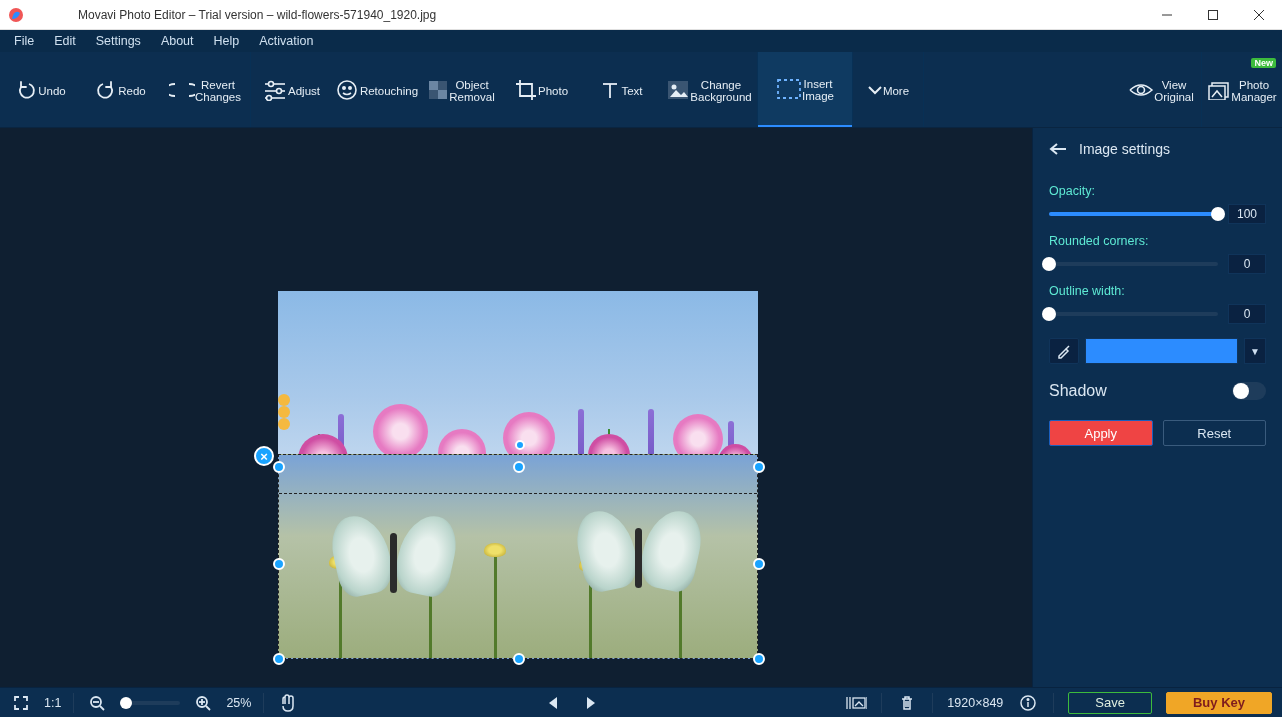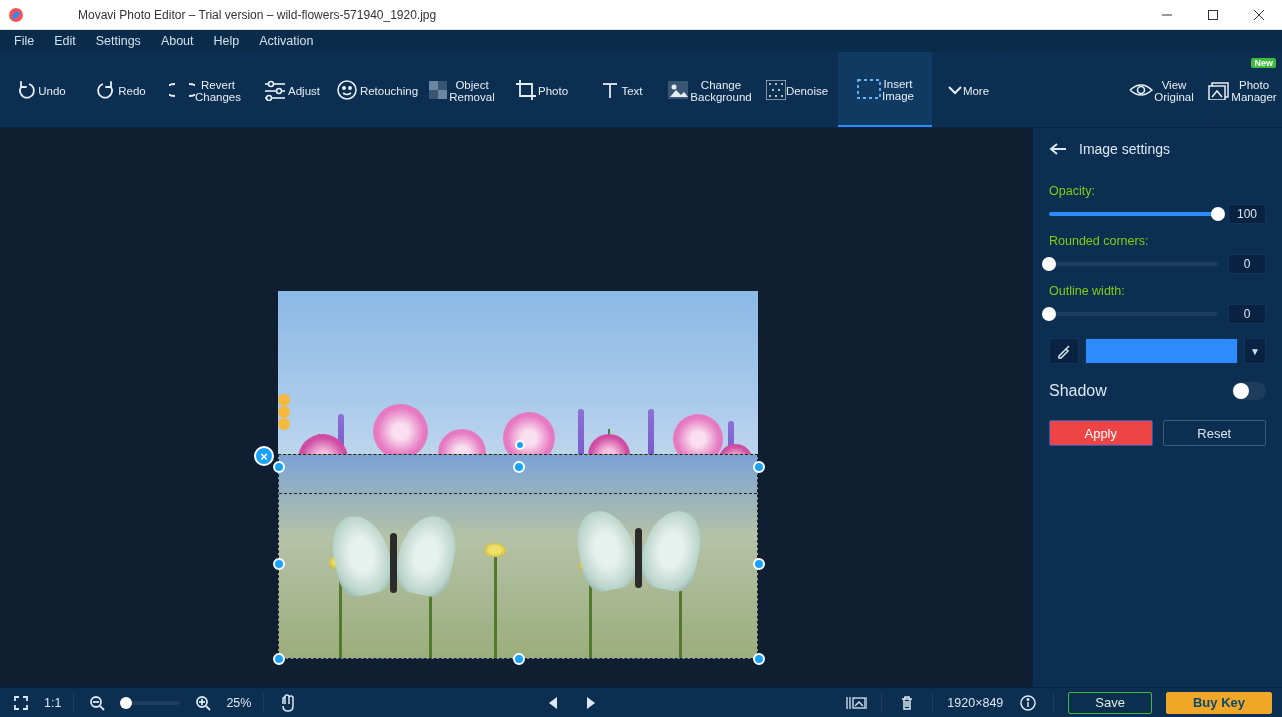--- a/index.html
+++ b/index.html
@@ -50,21 +50,21 @@
   .dtop { position:absolute; width:22px; height:14px; background: radial-gradient(#efe069 40%, #c8b43c 80%); border-radius: 50% 50% 40% 40%; }
 
   .handle { position:absolute; width:12px; height:12px; background:#19a3ff; border:2px solid #fff; border-radius:50%; }
   .hx { position:absolute; width:20px; height:20px; background:#19a3ff; border:2px solid #fff; border-radius:50%; display:flex; align-items:center; justify-content:center; color:#fff; font-size:13px; font-weight:bold; }
   .rot { position:absolute; width:10px; height:10px; background:#19a3ff; border:2px solid #fff; border-radius:50%; }
 
   
   .panel { width: 250px; background: #0c2e50; border-left: 1px solid #082340; color: #dbe7f2; padding: 0; }
   .panel-head { display:flex; align-items:center; gap:10px; padding:10px 14px; font-size:14px; }
   .panel-body { padding: 4px 16px 10px; }
-  .field-label { font-size: 12.5px; color: #84cc16; margin-top: 10px; margin-bottom: 6px; }
+  .field-label { font-size: 12.5px; color: #5eead4; margin-top: 10px; margin-bottom: 6px; }
   .slider-row { display:flex; align-items:center; gap:10px; }
   .slider { flex:1; height: 4px; background:#1e3c5b; border-radius:2px; position:relative; }
   .slider .track { position:absolute; left:0; top:0; bottom:0; background:#2c8cff; border-radius:2px; }
   .slider .thumb { position:absolute; top:-5px; width:14px; height:14px; background:#fff; border-radius:50%; transform:translateX(-50%); }
   .valbox { width:38px; height:20px; background:#0a2241; border:1px solid #10345a; color:#dbe7f2; font-size:12px; text-align:center; line-height:18px; }
   .color-row { display:flex; gap:6px; margin-top:14px; }
   .picker-btn { width:30px; height:26px; background:#0a2241; display:flex; align-items:center; justify-content:center; border:1px solid #10345a; border-radius:2px;}
   .color-swatch { flex:1; height:26px; background:#2c8cff; border:1px solid #10345a; }
   .dd { width:22px; height:26px; background:#0a2241; border:1px solid #10345a; display:flex;align-items:center;justify-content:center; color:#cfdff0; font-size:10px;}
   .switch-row { display:flex; align-items:center; justify-content:space-between; margin-top:18px; }
@@ -79,21 +79,21 @@
   .status { height:30px; background:#0c2e50; display:flex; align-items:center; padding:0 10px; gap:12px; color:#dbe7f2; font-size:12.5px; border-top:1px solid #082340;}
   .st-icon { display:flex; align-items:center; justify-content:center; width:22px; height:22px; color:#dbe7f2; }
   .ratio { font-size:12.5px; }
   .zoom-slider { width:60px; height:4px; background:#1e3c5b; border-radius:2px; position:relative; }
   .zoom-slider .zt { position:absolute; left:0; top:-4px; width:12px; height:12px; background:#fff; border-radius:50%; }
   .status .mid { flex:1; display:flex; align-items:center; justify-content:center; gap:16px; }
   .status-right { display:flex; align-items:center; gap:14px; }
   .status .sep2 { width:1px; height:20px; background:#1e3c5b; }
   .action-btn { height:22px; padding:0 26px; border-radius:2px; font-size:13px; display:flex;align-items:center;justify-content:center; font-weight:500; }
   .save-btn { border:1px solid #3dbb3d; color:#dfeee0; background:#0c2e50; }
-  .buy-btn { background:#f0a626; color:#0c4a6e; font-weight:600; border:1px solid #f0a626; }
+  .buy-btn { background:#f0a626; color:#7f1d1d; font-weight:600; border:1px solid #f0a626; }
 
   svg { display:block; }
 </style>
 </head>
 <body>
 
 <div class="titlebar">
   <svg class="logo" viewBox="0 0 16 16">
       <circle cx="8" cy="8" r="7" fill="#f05656"></circle>
       <path d="M4 12 Q6 2 12 6 Q10 12 4 12" fill="#2c8cff"></path>
@@ -214,38 +214,20 @@
   <div class="tool" style="width:96px">
     <div class="ticon">
         <svg width="24" height="22">
           <rect x="2" y="2" width="20" height="18" fill="#3a5572"></rect>
           <circle cx="8" cy="8" r="2.5" fill="#e6eef5"></circle>
           <path d="M4 18 L10 11 L15 16 L18 13 L22 18 Z" fill="#e6eef5"></path>
         </svg>
       </div>
     <div class="label" style="white-space:pre">Change
 Background</div>
-  </div>
-  <div class="tool" style="width:80px">
-    <div class="ticon">
-        <svg width="20" height="20">
-          <rect x="0" y="0" width="20" height="20" fill="none" stroke="#e6eef5"></rect>
-          <g fill="#e6eef5">
-            <circle cx="4" cy="4" r="1"></circle>
-            <circle cx="10" cy="4" r="1"></circle>
-            <circle cx="16" cy="4" r="1"></circle>
-            <circle cx="7" cy="10" r="1"></circle>
-            <circle cx="13" cy="10" r="1"></circle>
-            <circle cx="4" cy="16" r="1"></circle>
-            <circle cx="10" cy="16" r="1"></circle>
-            <circle cx="16" cy="16" r="1"></circle>
-          </g>
-        </svg>
-      </div>
-    <div class="label">Denoise</div>
   </div>
   <div class="sep"></div>
   <div class="tool active" style="width:94px">
     <div class="ticon">
         <svg width="26" height="22" stroke="#6fb3ff" stroke-width="1.8" fill="none" stroke-dasharray="3 3">
           <rect x="2" y="2" width="22" height="18"></rect>
         </svg>
       </div>
     <div class="label" style="white-space:pre">Insert
 Image</div>

